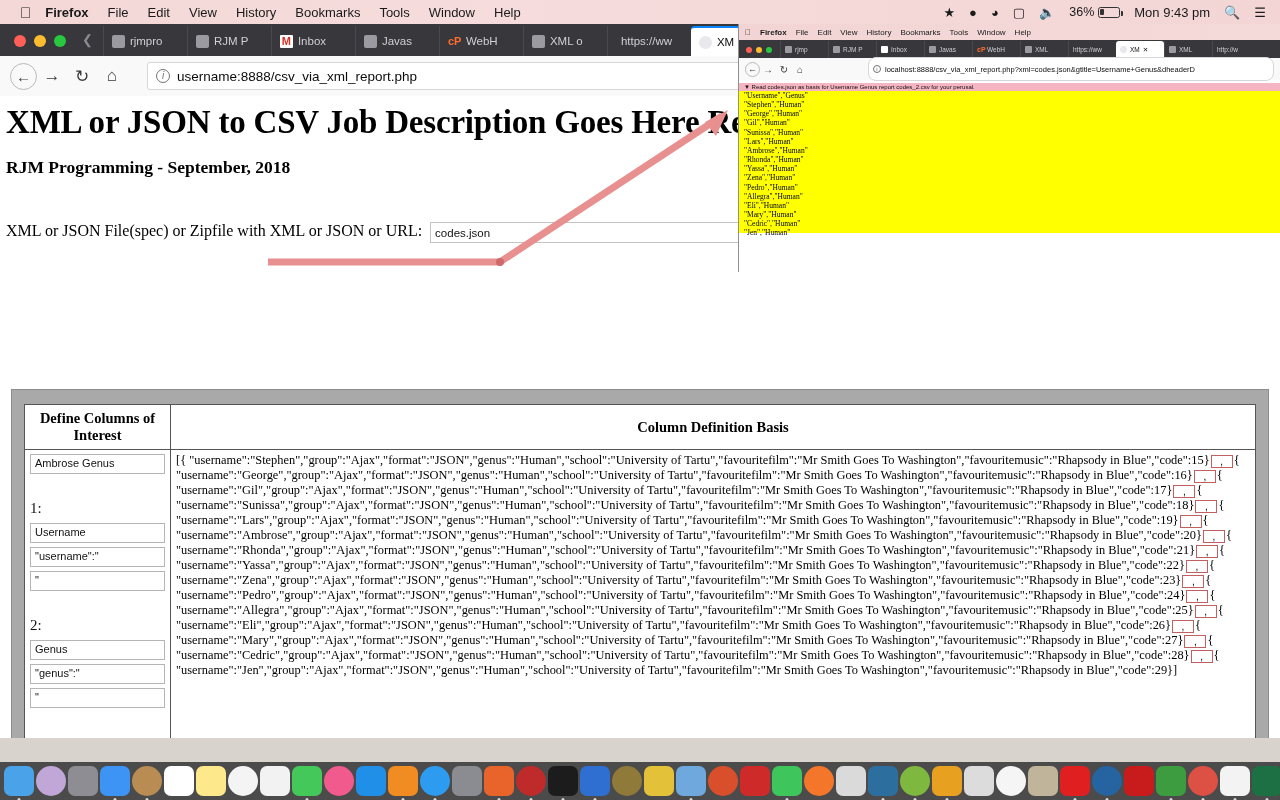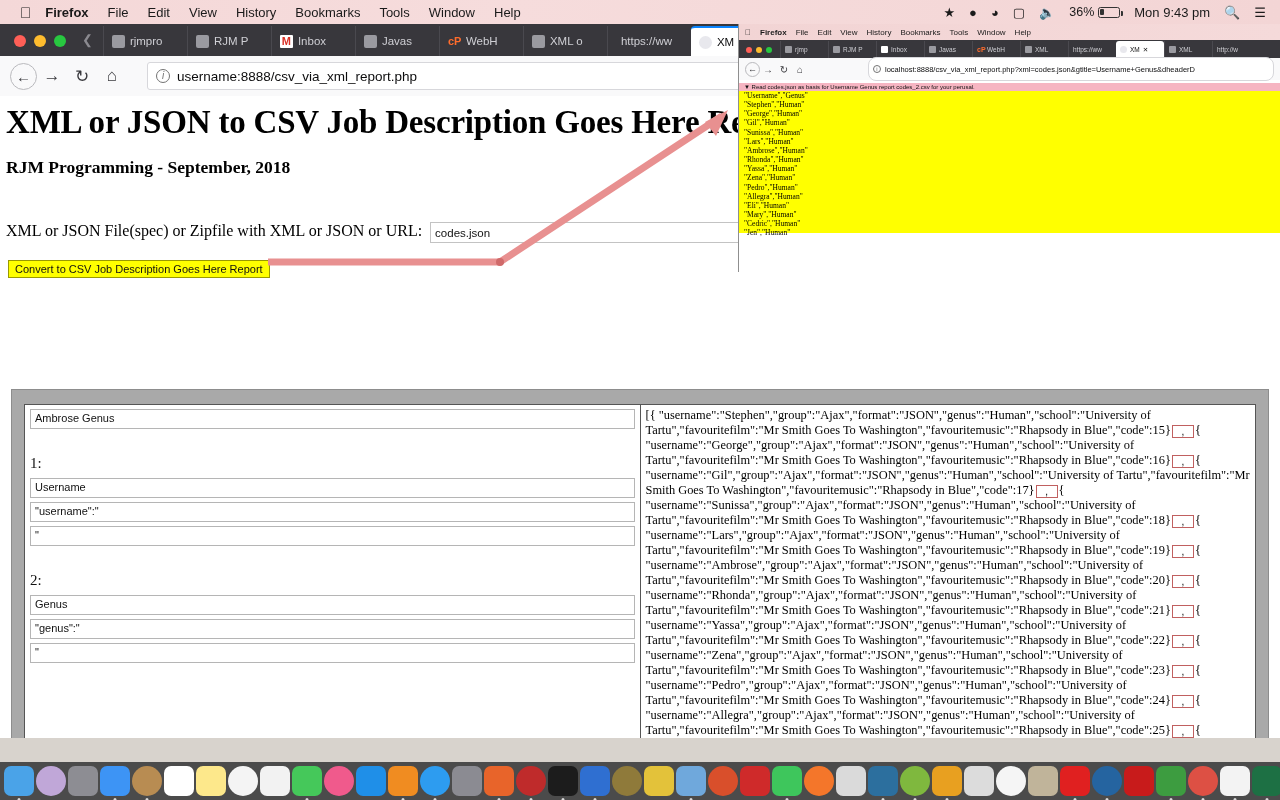--- a/index.html
+++ b/index.html
@@ -282,33 +282,34 @@
 
   <div class="page">
     <div class="h1">XML or JSON to CSV Job Description Goes Here Report</div>
     <div class="h3">RJM Programming - September, 2018</div>
 
     <div class="formrow">
       <span class="lbl">XML or JSON File(spec) or Zipfile with XML or JSON or URL:</span>
       <span class="fileinput" placeholder="">codes.json</span>
     </div>
 
-    <div>
-      <span class="convert-btn">Convert to CSV Job Description Goes Here Report</span>
-    </div>
 
     <svg class="annot" viewBox="0 0 1280 666">
       <polyline points="268,166 500,166 722,20" fill="none" stroke="#e89090" stroke-width="7"></polyline>
       <polygon points="728,14 705,26 716,40" fill="#e89090"></polygon>
       <circle cx="500" cy="166" r="4" fill="#d06a6a"></circle>
     </svg>
 
     <div class="panel">
       <table class="rtable">
         <tbody>
+            <tr>
+          <th class="col-left">Define Columns of Interest</th>
+          <th>Column Definition Basis</th>
+        </tr>
         <tr>
           <td class="defcell">
             <span class="definput">Ambrose Genus</span>
             <div class="defnum">1:</div>
             <span class="definput">Username</span>
             <span class="definput">"username":"</span>
             <span class="definput">"</span>
             <div class="defnum">2:</div>
             <span class="definput">Genus</span>
             <span class="definput">"genus":"</span>

